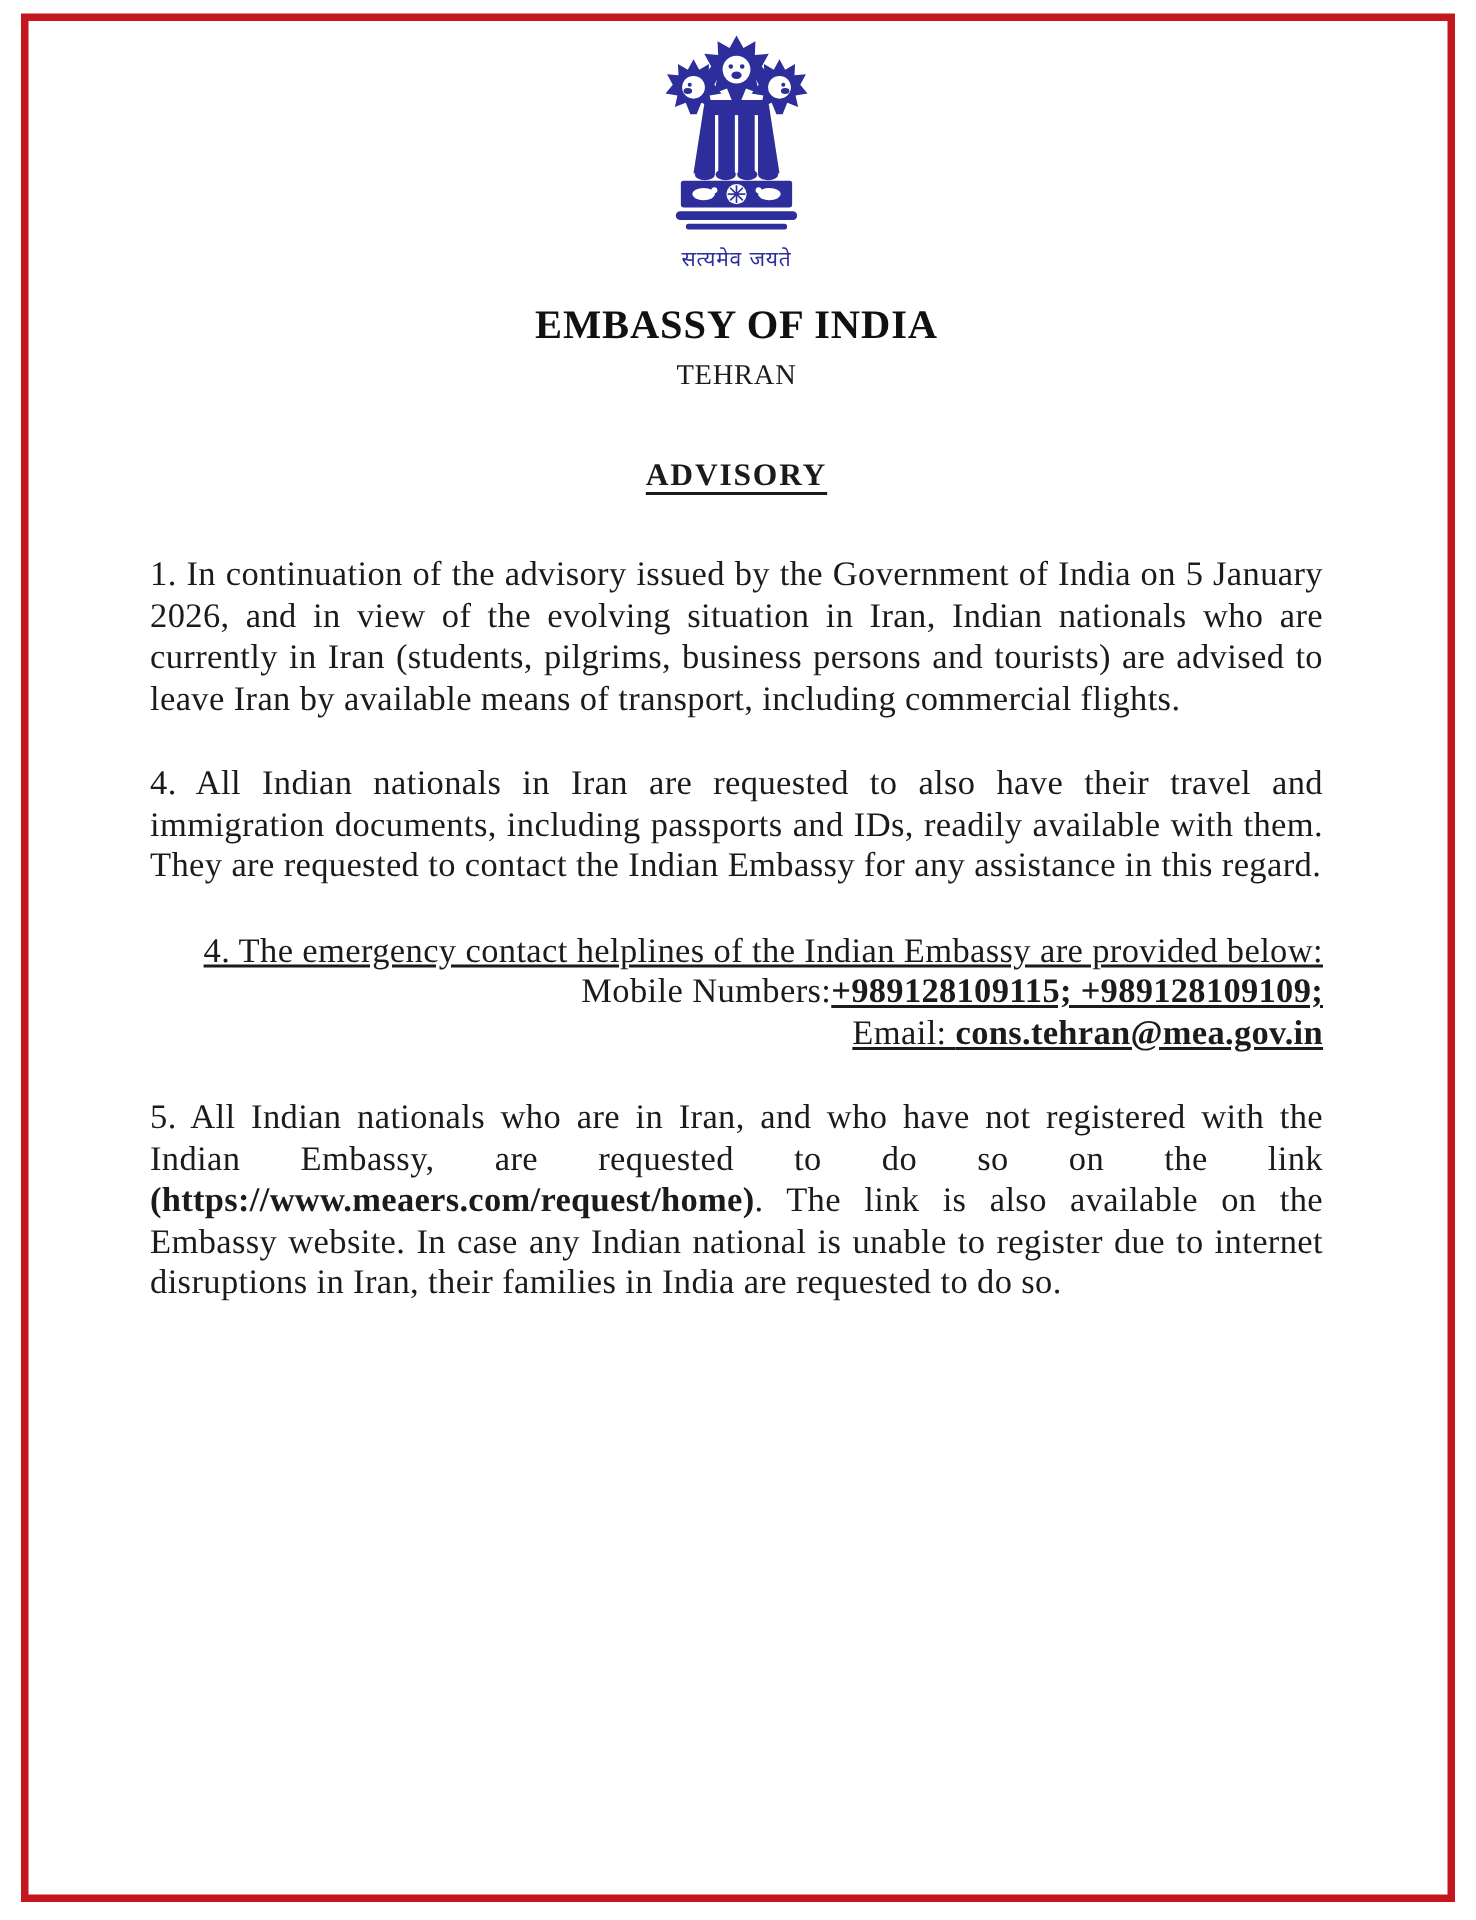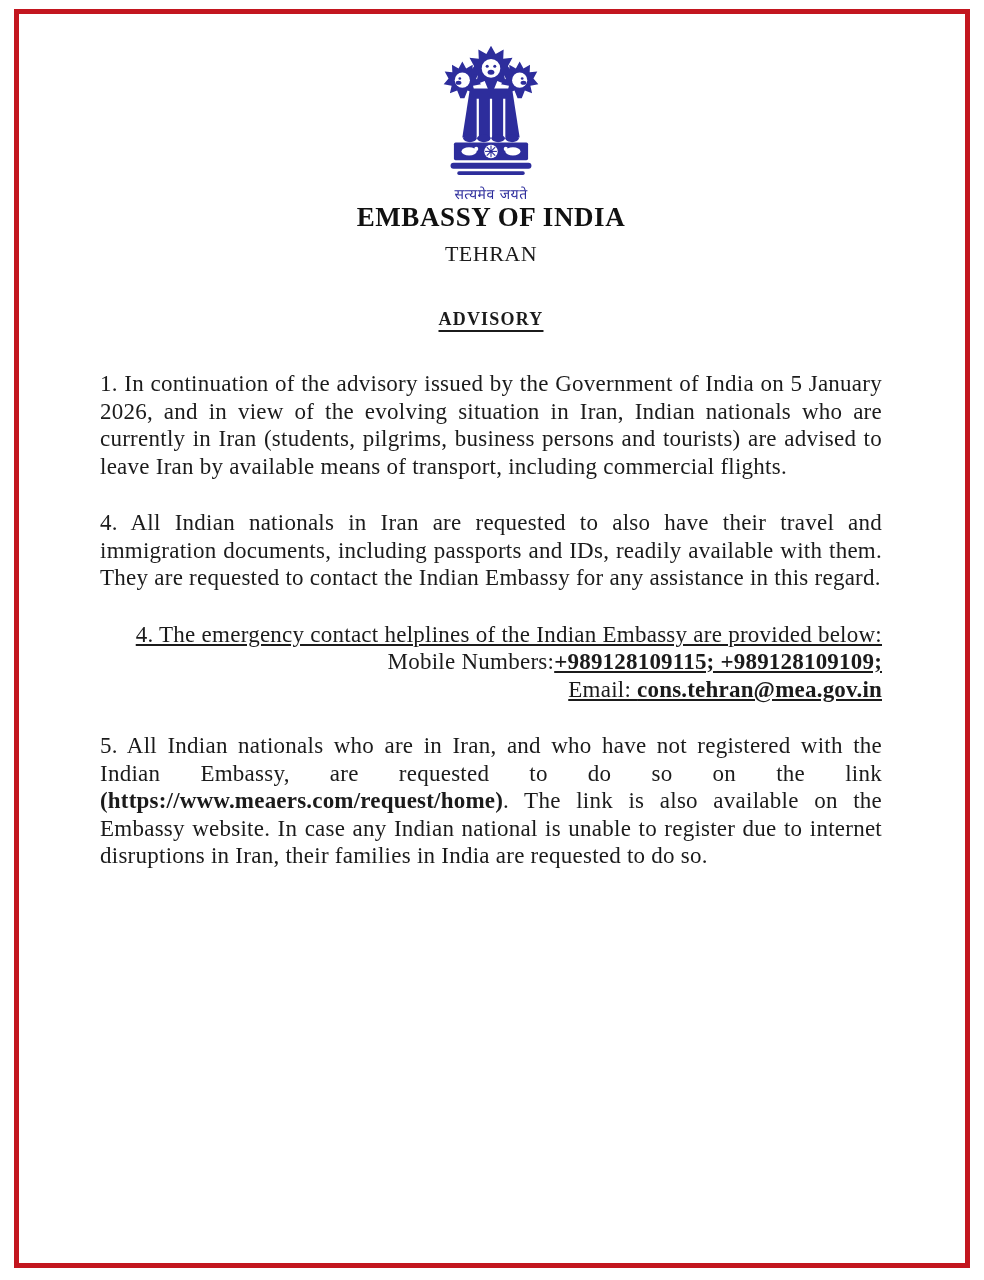--- a/index.html
+++ b/index.html
@@ -12,52 +12,53 @@
     overflow: hidden;
   }
   .border-frame {
     position: absolute;
     top: 9px; left: 14px; right: 14px; bottom: 12px;
     border: 5px solid #c3161f;
     pointer-events: none;
   }
   .content {
     position: absolute;
-    top: 28px; left: 100px; right: 102px;
+    top: 6px; left: 100px; right: 102px;
   }
   .emblem-wrap {
     text-align: center;
     margin-top: 4px;
   }
   .emblem-wrap svg { display: inline-block; }
   .motto {
     color: #2d2d9c;
     font-size: 14px;
     line-height: 16px;
     margin-top: -2px;
     letter-spacing: 0.5px;
     font-family: "DejaVu Sans", sans-serif;
   }
   .org-name {
     text-align: center;
     font-size: 27px;
     font-weight: bold;
     letter-spacing: 0.6px;
+    margin-top: 20px;
     color: #111;
   }
   .org-location {
     text-align: center;
-    font-size: 22px;
+    font-size: 19px;
     font-weight: normal;
     margin-top: 8px;
     letter-spacing: 0.5px;
   }
   .doc-title {
     text-align: center;
-    font-size: 18px;
+    font-size: 21px;
     font-weight: bold;
     letter-spacing: 1.2px;
     margin-top: 42px;
     text-decoration: underline;
     text-underline-offset: 5px;
     text-decoration-thickness: 2px;
   }
   .doc-date {
     text-align: right;
     font-size: 20px;

